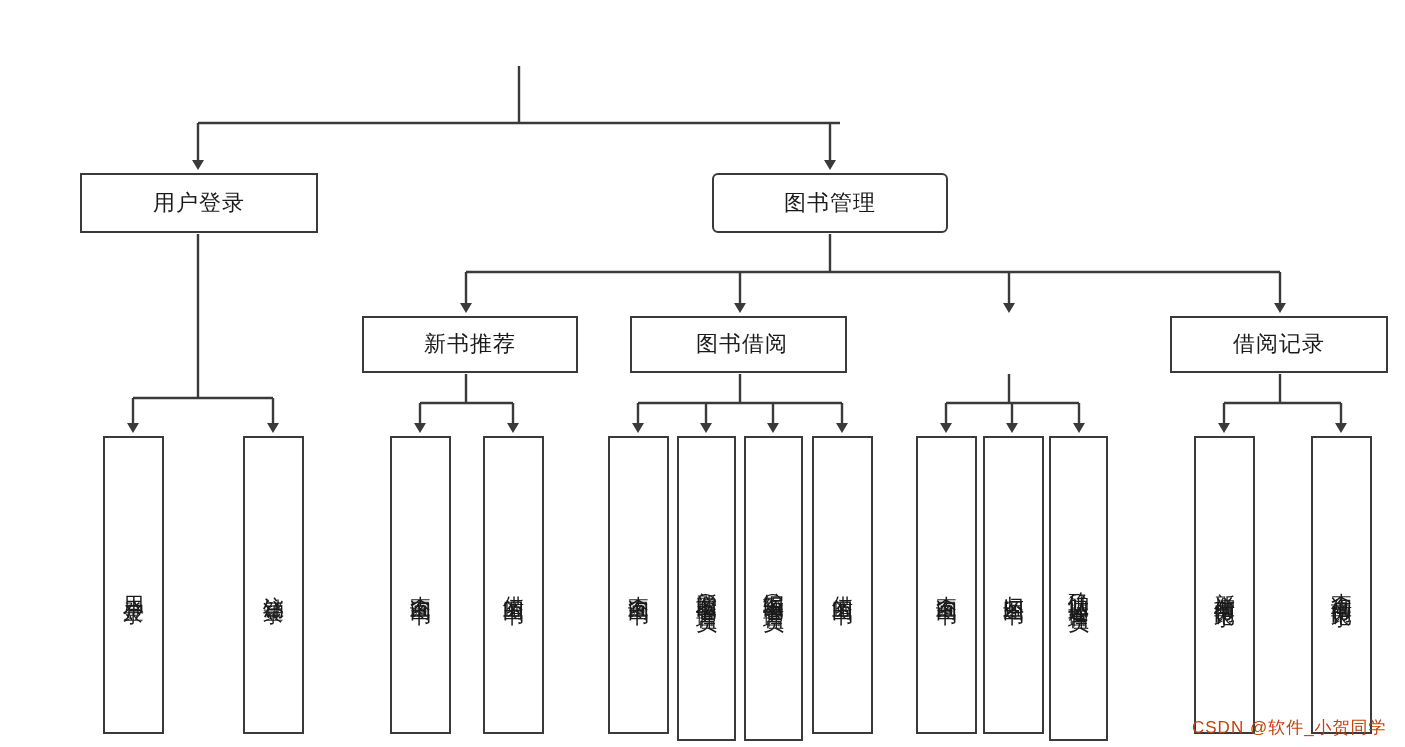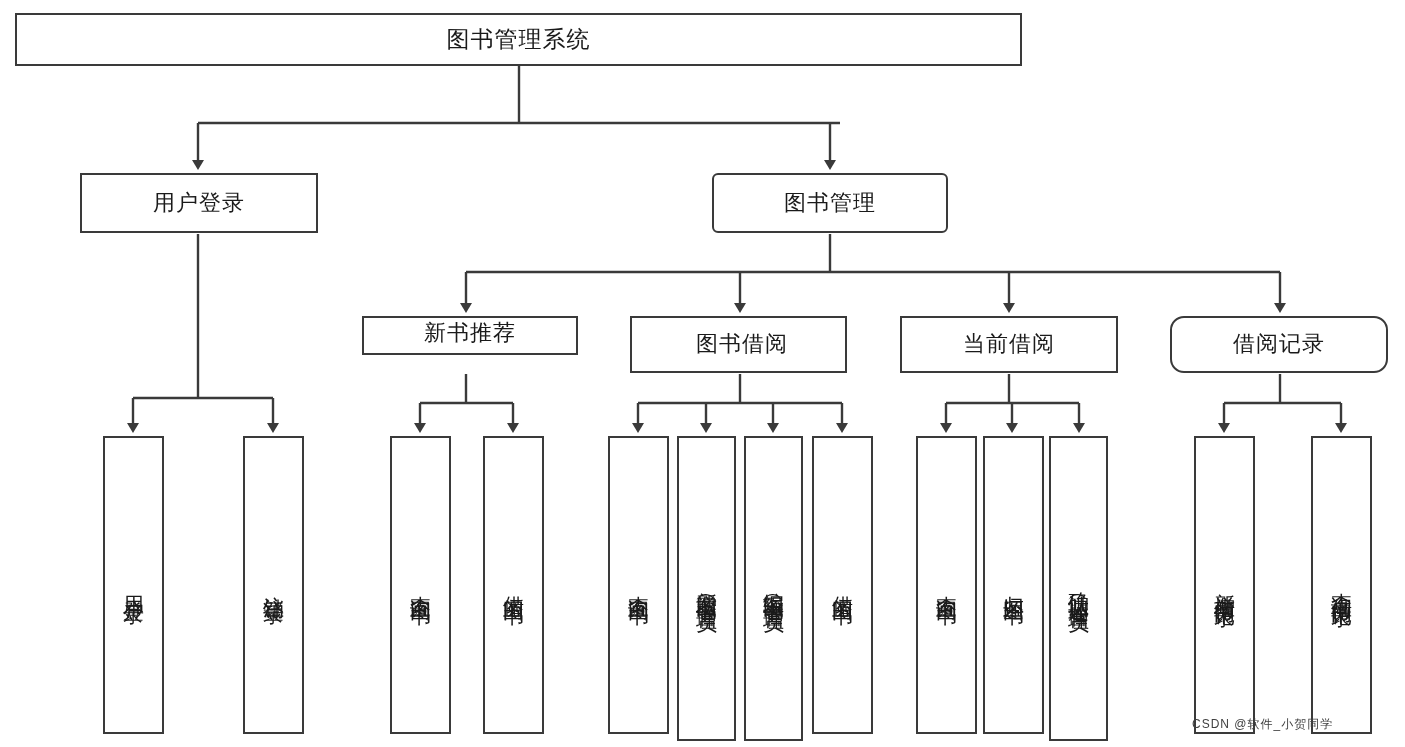--- a/index.html
+++ b/index.html
@@ -56,22 +56,22 @@
     padding: 4px 0;
     text-align: center;
   }
   .node-v > span {
     writing-mode: vertical-rl;
     text-orientation: upright;
     display: block;
   }
   .watermark {
     position: absolute;
-    font-size: 12px;
-    color: #404040;
+    font-size: 17px;
+    color: #c2410c;
     letter-spacing: 1px;
     white-space: nowrap;
     user-select: none;
   }
 </style>
 </head>
 <body>
 
 <div id="canvas">
 
@@ -118,45 +118,39 @@
       <path d="M1012,403 L1012,424" marker-end="url(#arrow)"></path>
       <path d="M1079,403 L1079,424" marker-end="url(#arrow)"></path>
 
       <path d="M1280,374 L1280,403"></path>
       <path d="M1224,403 L1341,403"></path>
       <path d="M1224,403 L1224,424" marker-end="url(#arrow)"></path>
       <path d="M1341,403 L1341,424" marker-end="url(#arrow)"></path>
     </g>
   </svg>
 
-  <div class="node node-h node-root" style="left:15px; top:13px; width:1007px; height:53px;">
-    <span>图书管理系统</span>
-  </div>
 
   <div class="node node-h" style="left:80px; top:173px; width:238px; height:60px;">
     <span>用户登录</span>
   </div>
 
   <div class="node node-h" style="left:712px; top:173px; width:236px; height:60px;border-radius:6px;">
     <span>图书管理</span>
   </div>
 
-  <div class="node node-h" style="left:362px; top:316px; width:216px; height:39px;font-family:Liberation Mono, monospace;">
+  <div class="node node-h" style="left:362px; top:316px; width:216px; height:57px;">
     <span>新书推荐</span>
   </div>
 
   <div class="node node-h" style="left:630px; top:316px; width:217px; height:57px;padding-left:7px;">
     <span>图书借阅</span>
   </div>
 
-  <div class="node node-h" style="left:900px; top:316px; width:218px; height:57px;">
-    <span>当前借阅</span>
-  </div>
-
-  <div class="node node-h" style="left:1170px; top:316px; width:218px; height:57px;border-radius:14px;">
+
+  <div class="node node-h" style="left:1170px; top:316px; width:218px; height:57px;">
     <span>借阅记录</span>
   </div>
 
   <div class="node node-v" style="left:103px; top:436px; width:61px; height:298px;">
     <span>用户登录</span>
   </div>
 
   <div class="node node-v" style="left:243px; top:436px; width:61px; height:298px;">
     <span>注销登录</span>
   </div>

